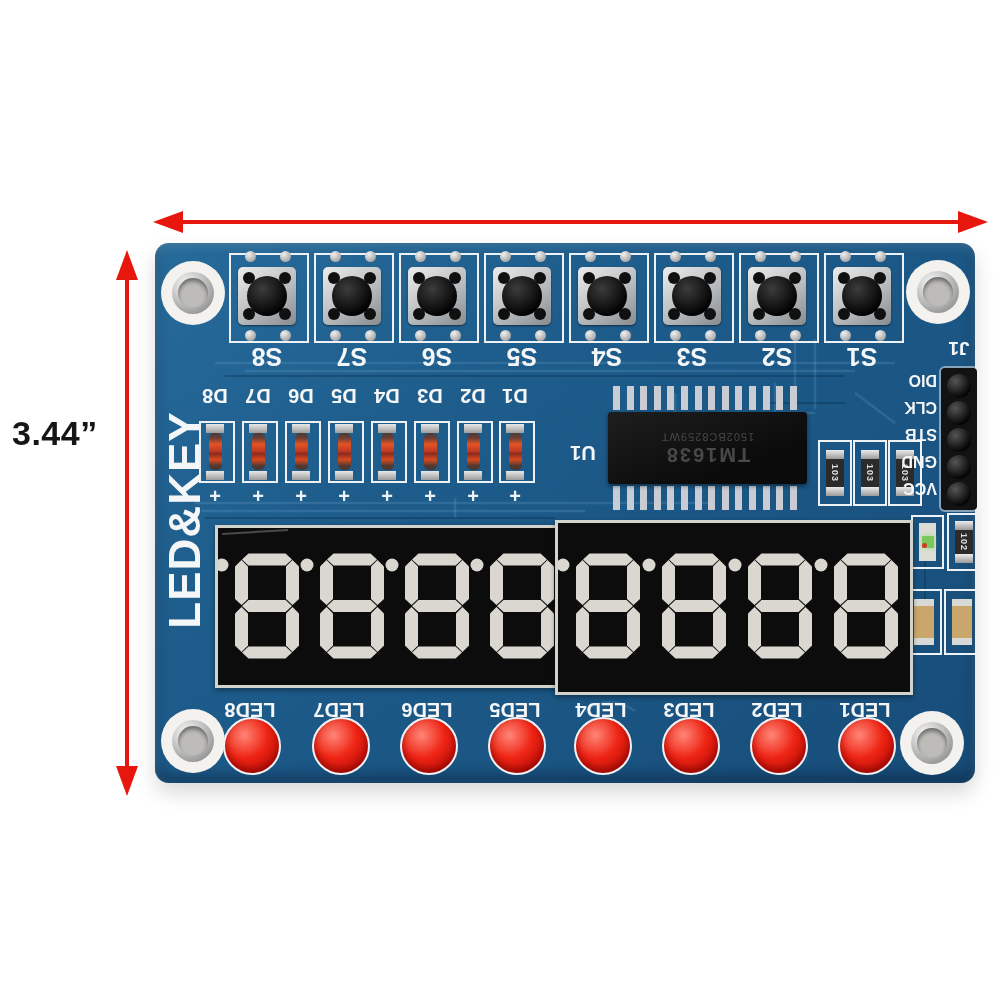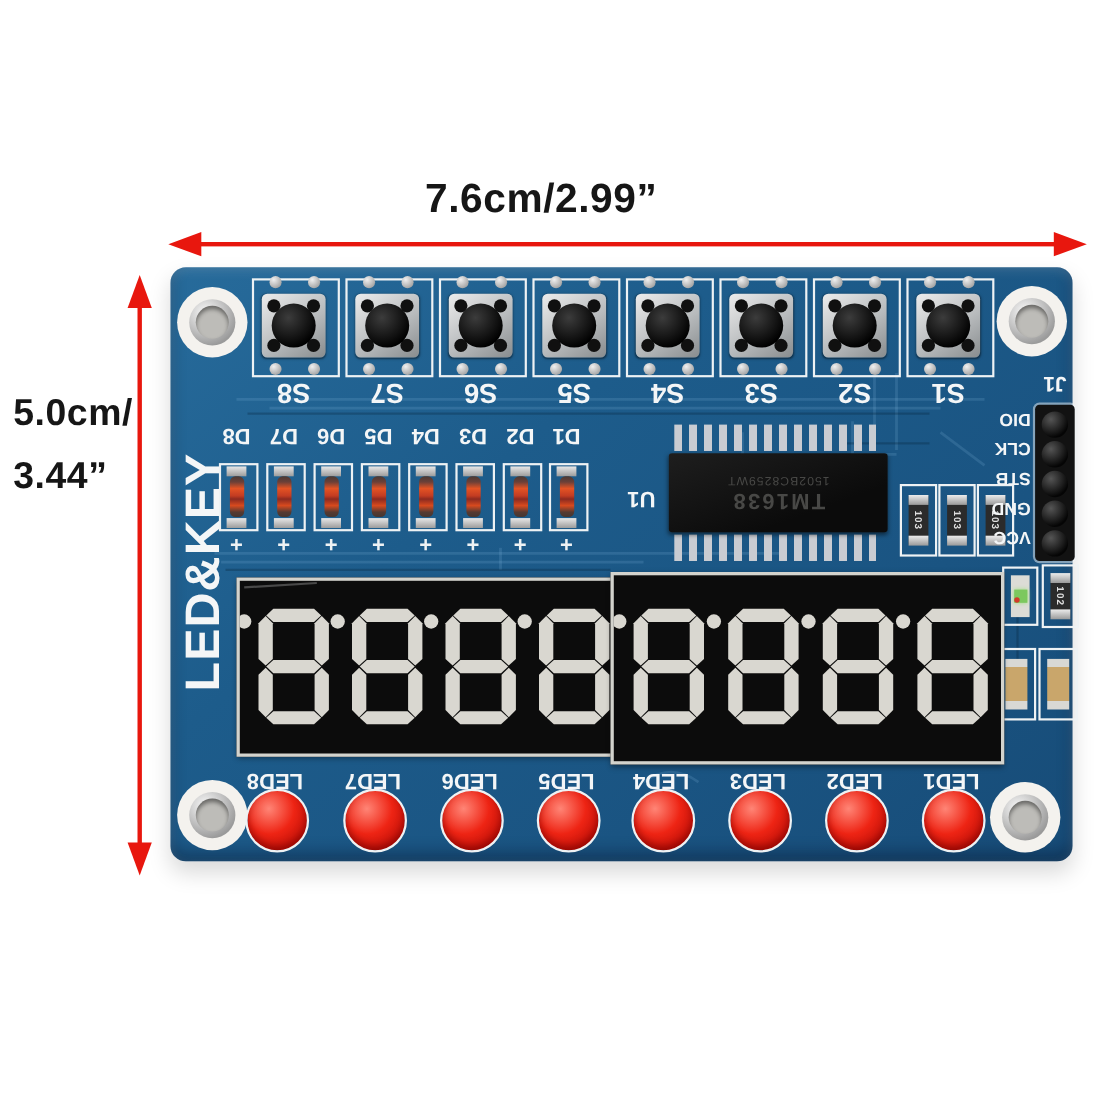--- a/index.html
+++ b/index.html
@@ -94,22 +94,20 @@
 
   
   #brand{position:absolute;left:-98px;top:250px;width:260px;height:54px;transform:rotate(-90deg);
       text-align:center;font-size:44px;font-weight:bold;color:#f4f6f7;letter-spacing:1px;z-index:3;}
 </style>
 </head>
 <body>
 
 <div id="stage">
 
-  <div class="dim-label" id="wlabel">7.6cm/2.99”</div>
-  <div class="dim-label" id="hlabel1">5.0cm/</div>
   <div class="dim-label" id="hlabel2">3.44”</div>
   <div class="arrow-line" id="h-arrow-line"></div>
   <div class="ah" id="ah-left"></div>
   <div class="ah" id="ah-right"></div>
   <div class="arrow-line" id="v-arrow-line"></div>
   <div class="ah" id="ah-up"></div>
   <div class="ah" id="ah-down"></div>
 
   <div id="board">
 

